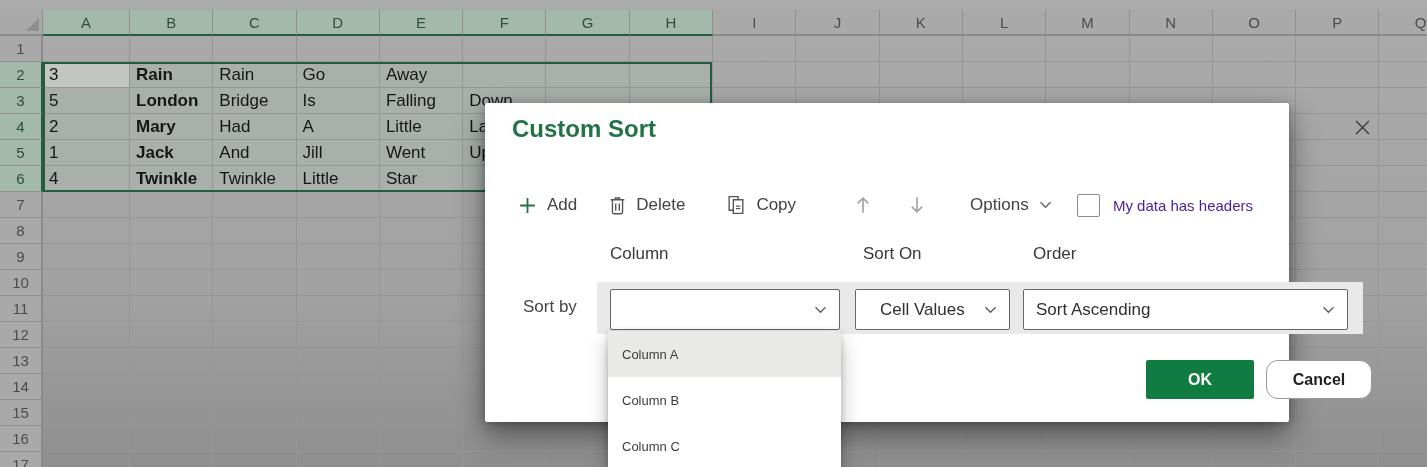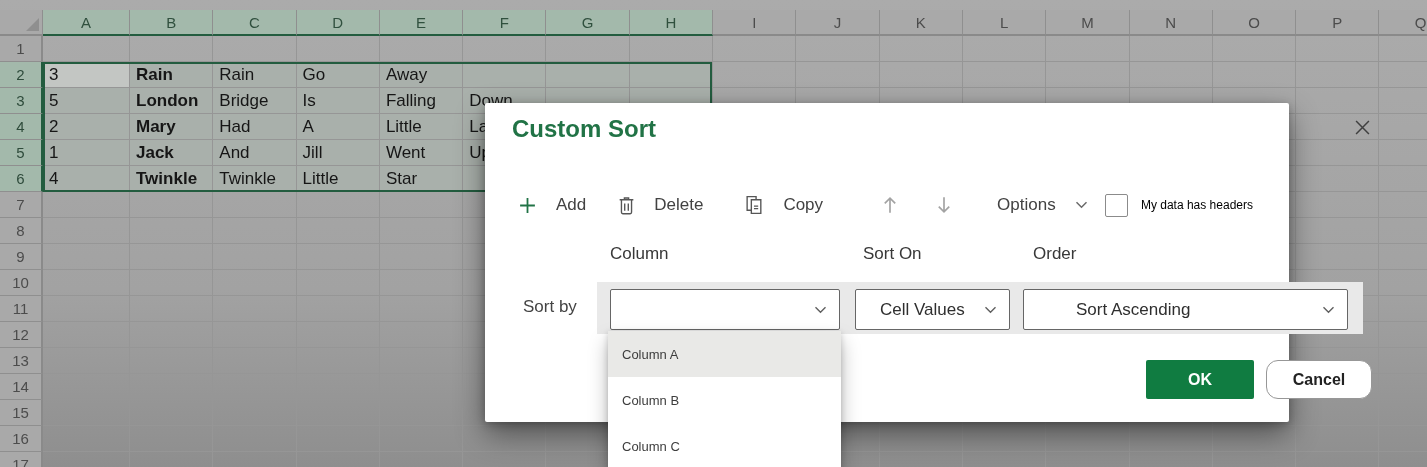--- a/index.html
+++ b/index.html
@@ -26,36 +26,36 @@
   .sel-border{position:absolute;left:43px;top:62px;width:669px;height:130px;
               border:2px solid var(--selection-green,#235c3f);box-sizing:border-box;pointer-events:none;}
   
   .dialog{position:absolute;left:485px;top:103px;width:804px;height:319px;background:#fff;
           border-radius:2px;box-shadow:0 12px 30px rgba(0,0,0,.45),0 2px 8px rgba(0,0,0,.25);z-index:10;}
   .close{position:absolute;left:861px;top:8px;width:32px;height:32px;border:0;background:transparent;
          display:flex;align-items:center;justify-content:center;cursor:pointer;padding:0;}
   .title{position:absolute;left:27px;top:12px;margin:0;font-size:24px;font-weight:bold;
          color:var(--title-green,#217346);}
   .toolbar{position:absolute;left:33px;right:36px;top:85px;height:34px;display:flex;align-items:center;}
-  .tbtn{display:flex;align-items:center;gap:19px;border:0;background:transparent;padding:0;
+  .tbtn{display:flex;align-items:center;gap:10px;border:0;background:transparent;padding:0;
         font-family:inherit;font-size:17px;color:#424242;cursor:pointer;}
   .tb-delete{margin-left:32px;}.tb-copy{margin-left:42px;}
   .tb-up{margin-left:58px;}.tb-down{margin-left:36px;}.tb-options{margin-left:44px;}
-  .hdrs{margin-left:auto;display:flex;align-items:center;font-size:12px;color:#000000;cursor:pointer;}
+  .hdrs{margin-left:auto;display:flex;align-items:center;font-size:15px;color:#4c1d95;cursor:pointer;}
   .cb{width:23px;height:23px;border:1px solid #8b8b8b;background:#fff;border-radius:2px;
       display:inline-block;margin-right:13px;box-sizing:border-box;}
   .collabel{position:absolute;top:141px;font-size:17px;color:#383838;}
   .lab-col{left:125px;}.lab-sorton{left:378px;}.lab-order{left:548px;}
   .sortstrip{position:absolute;left:112px;top:179px;width:766px;height:52px;background:#e9e9e9;}
   .sortby{position:absolute;left:38px;top:194px;font-size:17px;color:#444;}
   .dd{position:absolute;top:186px;height:41px;background:#fff;border:1px solid #666;border-radius:2px;
       box-sizing:border-box;display:flex;align-items:center;font-size:17px;color:#2f2f2f;cursor:pointer;}
   .dd .ddval{padding-left:12px;white-space:nowrap;}
   .dd .chev{position:absolute;right:12px;top:16px;}
-  .dd1{left:125px;width:230px;}.dd2{left:370px;width:155px;padding-left:12px;}.dd3{left:538px;width:325px;padding-left:40px;}
+  .dd1{left:125px;width:230px;}.dd2{left:370px;width:155px;padding-left:12px;}.dd3{left:538px;width:325px;}
   .ok{position:absolute;left:661px;top:257px;width:108px;height:39px;border:0;border-radius:2px;
       background:var(--ok-green,#107c41);color:#fff;font-family:inherit;font-size:16px;font-weight:bold;cursor:pointer;}
   .cancel{position:absolute;left:781px;top:257px;width:106px;height:39px;border:1px solid #979797;border-radius:12px;
       background:#fff;color:#222;font-family:inherit;font-size:16px;font-weight:600;cursor:pointer;box-sizing:border-box;}
   
   .menu{position:absolute;left:608px;top:331px;width:233px;background:#fff;z-index:30;
         box-shadow:0 10px 18px rgba(0,0,0,.28),0 2px 6px rgba(0,0,0,.18);}
   .mi{height:46px;display:flex;align-items:center;padding-left:14px;font-size:13px;color:#3d3d3d;cursor:pointer;}
   .mi.hl{background:#e9e9e7;}
   svg{display:block;}

